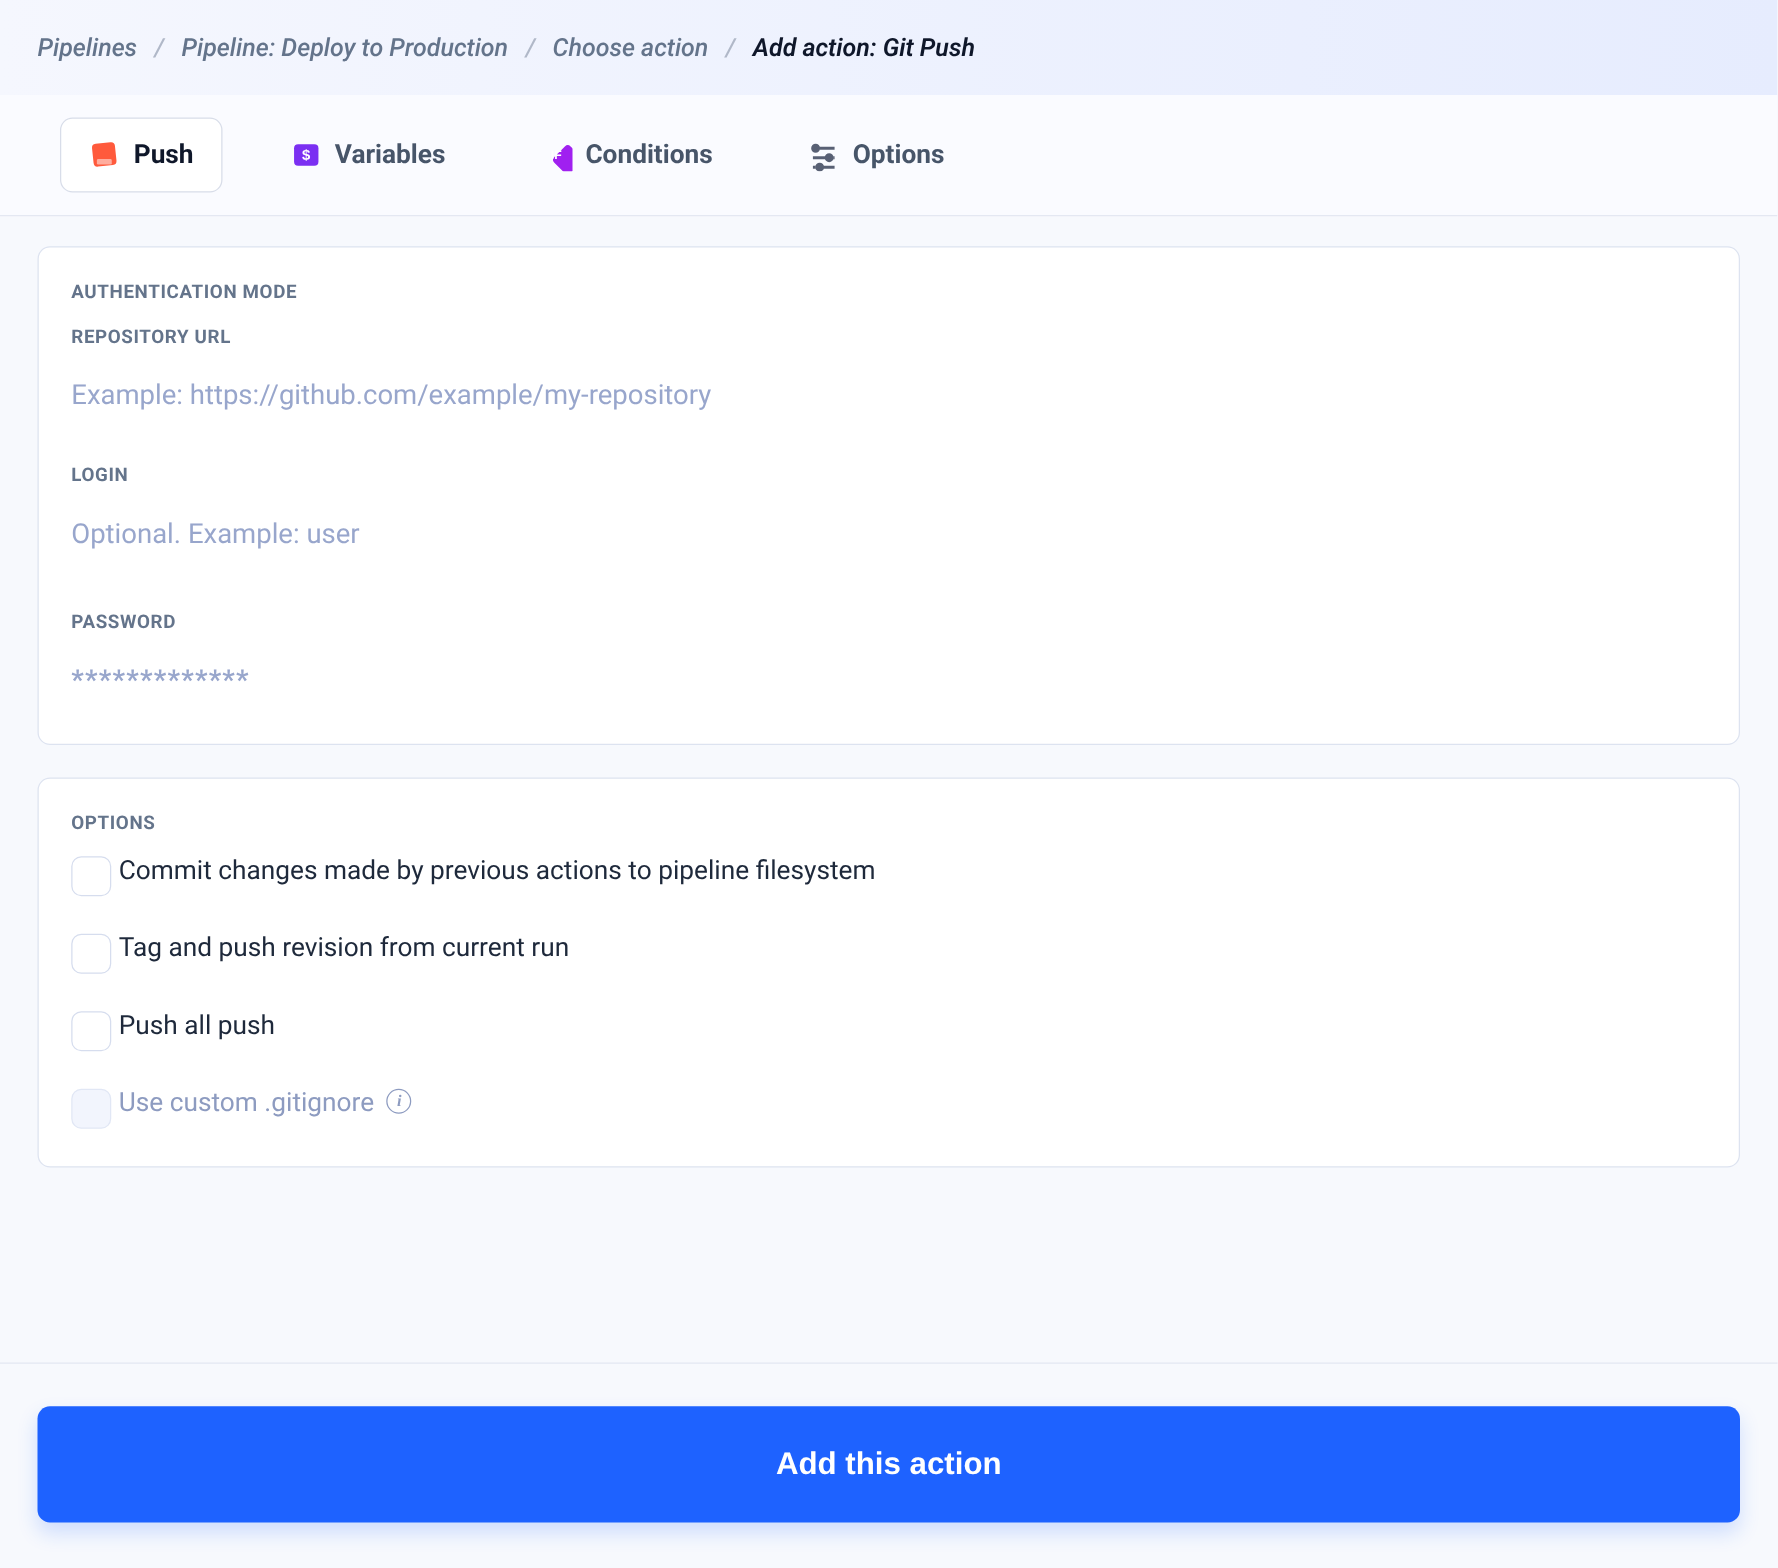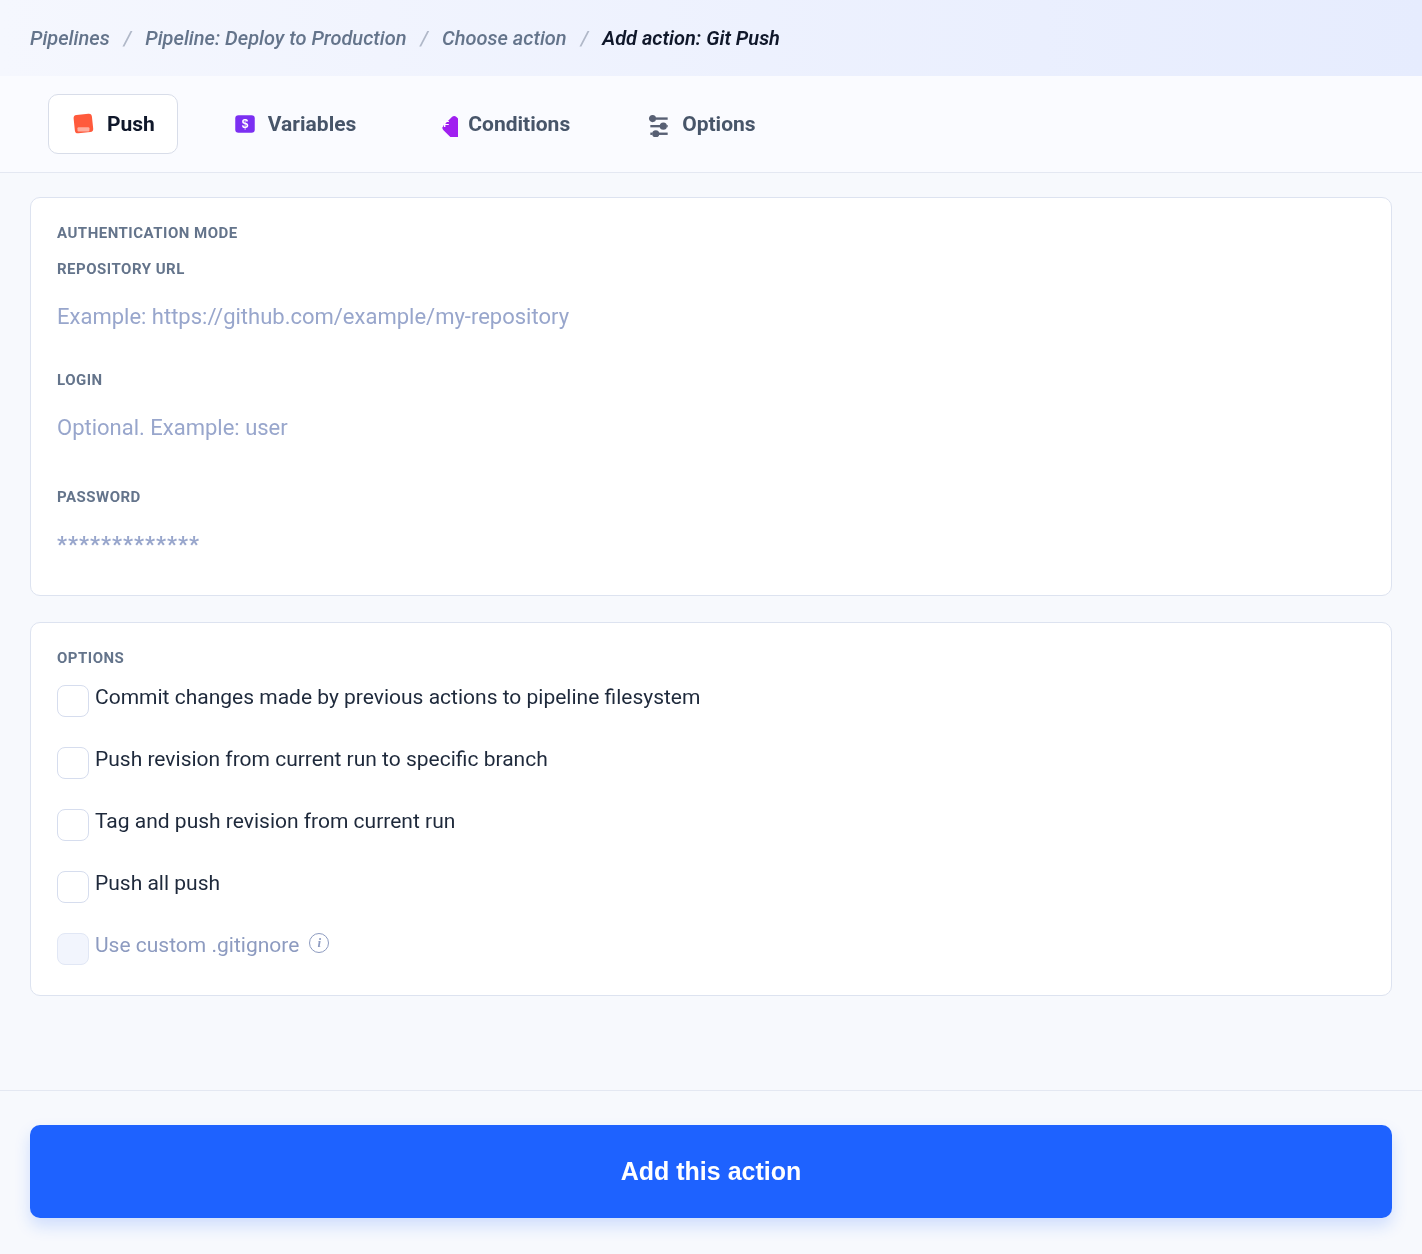--- a/index.html
+++ b/index.html
@@ -253,24 +253,20 @@
 
   <div class="card">
     <div class="section-label">Options</div>
     <div class="opt-list">
         <label class="opt-row">
           <span class="chk"></span>
           <span>Commit changes made by previous actions to pipeline filesystem</span>
         </label>
         <label class="opt-row">
           <span class="chk"></span>
-          <span>Push revision from current run to specific branch</span>
-        </label>
-        <label class="opt-row">
-          <span class="chk"></span>
           <span>Tag and push revision from current run</span>
         </label>
         <label class="opt-row">
           <span class="chk"></span>
           <span>Push all push</span>
         </label>
         <label class="opt-row disabled">
           <span class="chk"></span>
           <span>Use custom .gitignore</span>
           <span class="info-icon">i</span>

